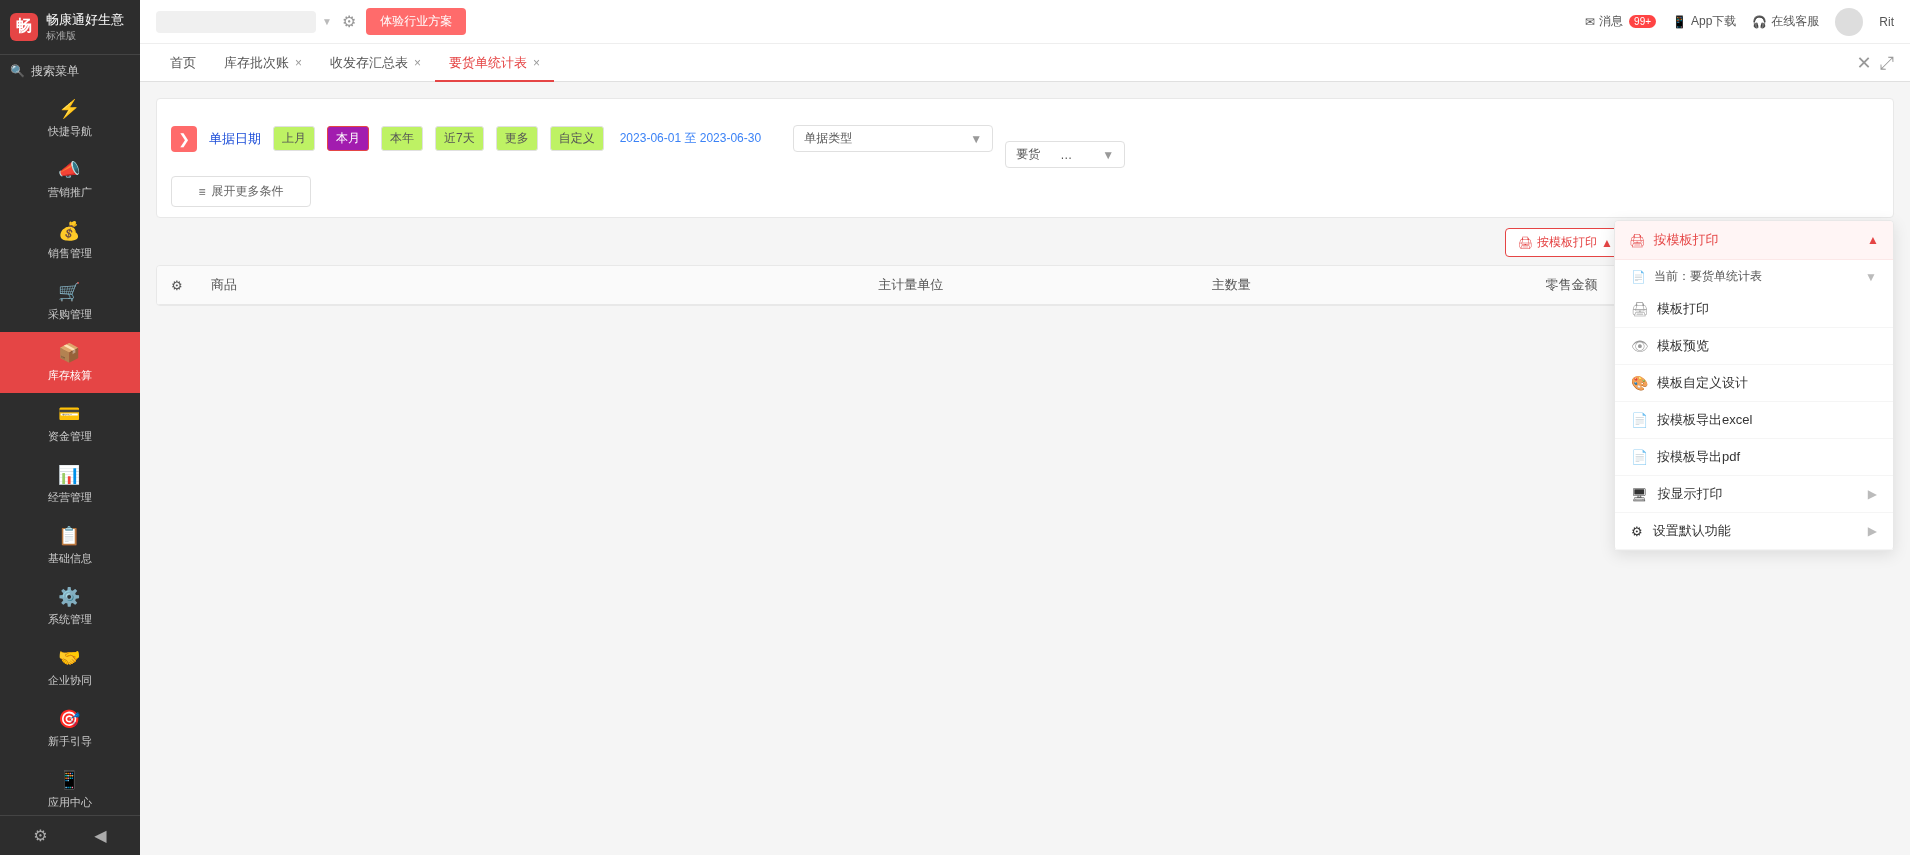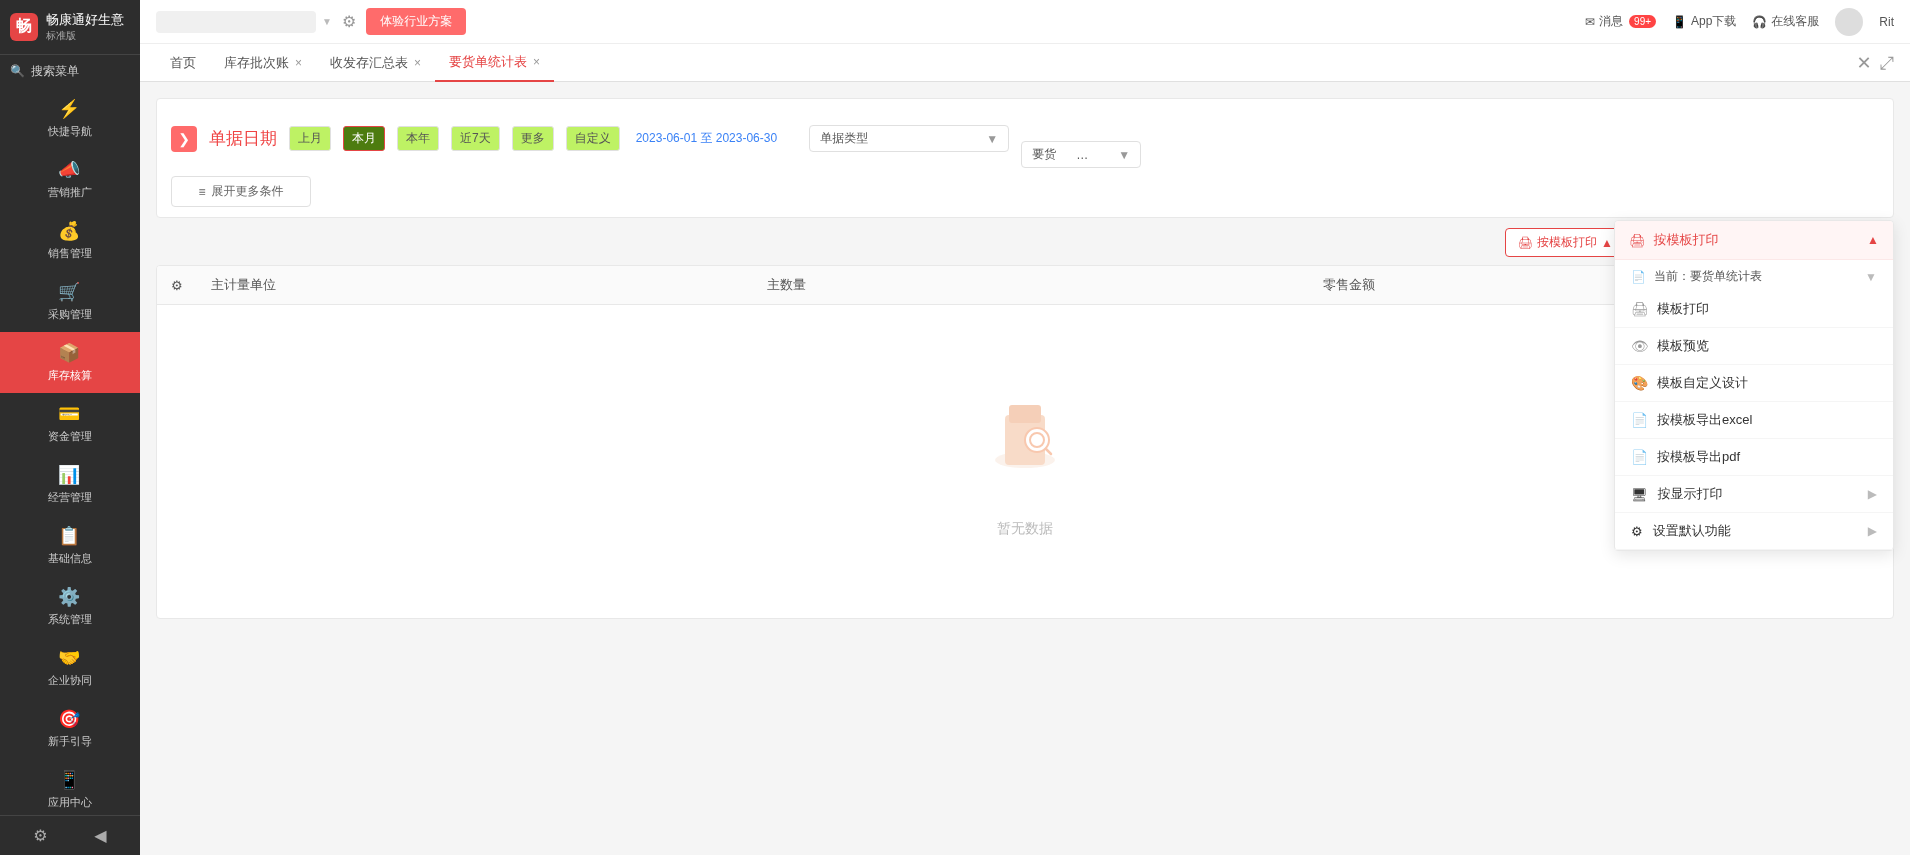--- a/index.html
+++ b/index.html
@@ -102,21 +102,21 @@
       display: flex; align-items: center;
       padding: 0 16px;
       border-bottom: 1px solid #e0e0e0;
       height: 38px;
     }
     .tab {
       padding: 0 14px;
       height: 38px; line-height: 38px;
       font-size: 13px; cursor: pointer;
       color: #555; white-space: nowrap;
-      display: flex; align-items: center; gap: 6px;
+      display: flex; align-items: flex-start; gap: 6px;
     }
     .tab.active { color: #e54545; border-bottom: 2px solid #e54545; font-weight: 500; }
     .tab .close-btn { color: #999; font-size: 12px; }
     .tab-actions { margin-left: auto; display: flex; gap: 8px; }
     .tab-action-btn { font-size: 18px; color: #999; cursor: pointer; line-height: 1; }
 
     
     .page-content {
       flex: 1; overflow: hidden;
       padding: 16px;
@@ -138,28 +138,28 @@
     }
     .filter-row {
       display: flex; align-items: center; gap: 12px; flex-wrap: wrap;
     }
     .filter-expand-btn {
       width: 26px; height: 26px;
       background: #ff6b6b; color: #fff;
       border-radius: 4px; display: flex; align-items: center; justify-content: center;
       cursor: pointer; font-size: 14px;
     }
-    .filter-label { color: #ef4444; font-size: 17px; white-space: nowrap; }
+    .filter-label { color: #1d4ed8; font-size: 13px; white-space: nowrap; }
     .date-btn {
       padding: 3px 8px; border-radius: 3px;
       border: 1px solid #e0e0e0;
       background: #bef264; font-size: 12px;
       cursor: pointer; color: #555;
     }
-    .date-btn.active { background: #4d7c0f; color: #fff; border-color: #e54545; }
+    .date-btn.active { background: #a21caf; color: #fff; border-color: #e54545; }
     .date-range { font-size: 12px; color: #3b82f6; margin-left: 4px; }
 
     .filter-select {
       display: flex; align-items: center;
       border: 1px solid #e0e0e0; border-radius: 4px;
       padding: 4px 10px; background: #fff;
       font-size: 12px; color: #555;
       min-width: 200px; cursor: pointer; gap: 20px;
     }
     .filter-select .arrow { color: #999; margin-left: auto; }
@@ -429,36 +429,24 @@
         <span>↻</span>
         <span>刷新</span>
       </button>
       <button class="toolbar-btn primary">查询</button>
       <button class="toolbar-btn outline-red">设置</button>
     </div>
 
     <div class="data-table">
       <div class="table-header">
         <div class="col-gear">⚙</div>
+        <div class="col-product">商品</div>
         <div class="col-unit">主计量单位</div>
         <div class="col-qty">主数量</div>
         <div class="col-amount">零售金额</div>
-      </div>
-      <div class="empty-state">
-        <div class="empty-icon">
-          <svg width="100" height="100" viewBox="0 0 100 100" fill="none" xmlns="http://www.w3.org/2000/svg">
-            <ellipse cx="50" cy="75" rx="30" ry="8" fill="#f4d5c0" opacity="0.5"></ellipse>
-            <rect x="30" y="30" width="40" height="50" rx="4" fill="#f5c4a4"></rect>
-            <rect x="34" y="20" width="32" height="18" rx="3" fill="#f0b08a"></rect>
-            <circle cx="62" cy="55" r="12" fill="#fff" stroke="#f4a47a" stroke-width="2"></circle>
-            <circle cx="62" cy="55" r="7" fill="none" stroke="#f4a47a" stroke-width="2"></circle>
-            <line x1="71" y1="64" x2="76" y2="69" stroke="#f4a47a" stroke-width="2.5" stroke-linecap="round"></line>
-          </svg>
-        </div>
-        <span>暂无数据</span>
       </div>
     </div>
 
     <div class="dropdown-menu">
       <div class="dropdown-header">
         <div style="display:flex;align-items:center;gap:8px;">
           <span>🖨</span>
           <span>按模板打印</span>
         </div>
         <span class="chevron">▲</span>

